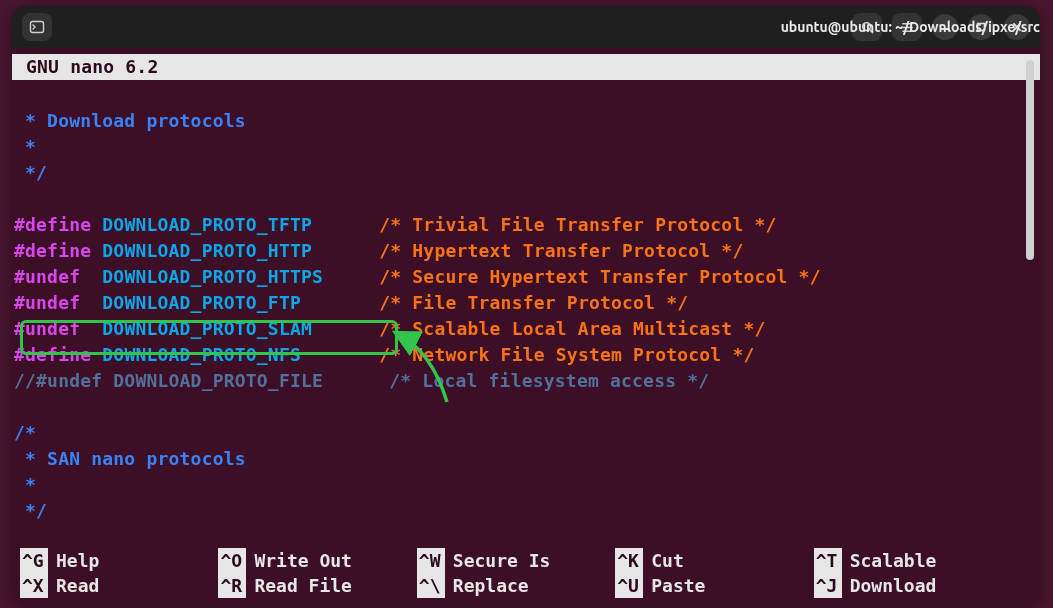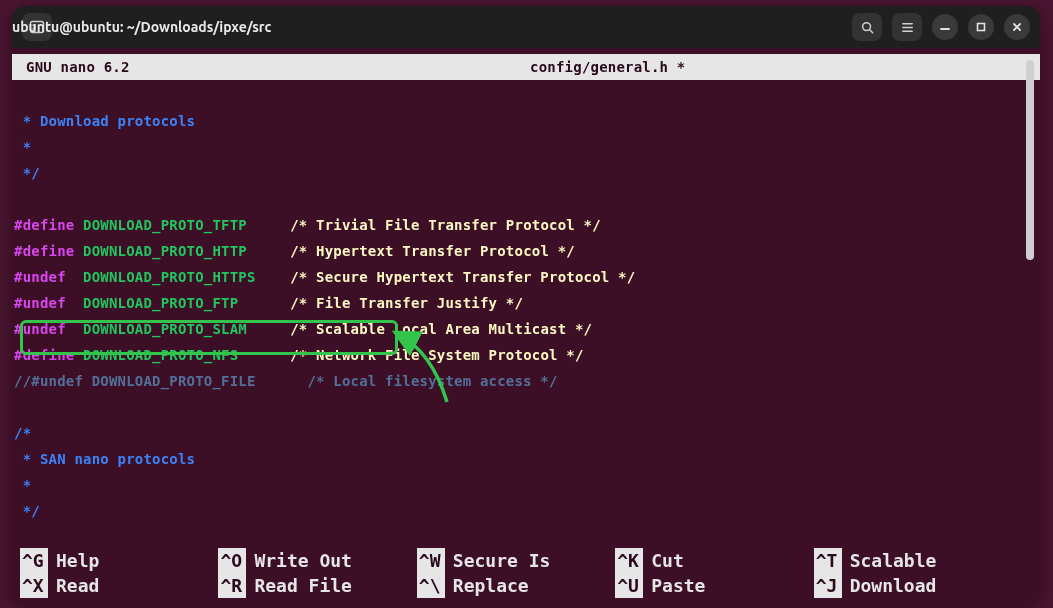--- a/index.html
+++ b/index.html
@@ -44,21 +44,21 @@
     border-radius: 8px;
     background: #333333;
     display: flex;
     align-items: center;
     justify-content: center;
     color: #dcdcdc;
   }
   .tb-title {
     position: absolute;
     left: 0; right: 0;
-    text-align: left;
+    text-align: right;
     font-weight: 600;
     pointer-events: none;
   }
   .tb-right {
     margin-left: auto;
     display: flex;
     align-items: center;
     gap: 10px;
     padding-right: 10px;
   }
@@ -68,21 +68,21 @@
     border-radius: 50%;
     background: #3a3a3a;
     display: flex;
     align-items: center;
     justify-content: center;
     color: #e0e0e0;
     font-size: 13px;
   }
   .term {
     padding: 0;
-    font-size: 14px;
+    font-size: 18px;
     line-height: 26px;
     letter-spacing: 0.2px;
   }
   .nano-header {
     background: #e6e6e6;
     color: #2a0a1c;
     display: flex;
     padding: 0 14px;
     font-weight: bold;
     height: 26px;
@@ -91,22 +91,22 @@
   }
   .nano-header .left { flex: 0 0 auto; }
   .nano-header .center { flex: 1 1 auto; text-align: center; padding-left: 60px;}
   .code {
     padding: 2px 2px 0 2px;
     font-weight: bold;
     white-space: pre;
   }
   .c-blue    { color: #3b82f6; }
   .c-pre     { color: #d946ef; } 
-  .c-macro   { color: #22c55e; } 
-  .c-comment { color: #fef9c3; }
+  .c-macro   { color: #0ea5e9; } 
+  .c-comment { color: #f97316; margin-left: 12px; }
   .c-commout { color: #52709a; }
   .highlight-box {
     position: absolute;
     left: 8px;
     top: 314px;
     width: 372px;
     height: 29px;
     border: 3px solid #33c44b;
     border-radius: 6px;
     pointer-events: none;
@@ -205,32 +205,31 @@
           <line x1="3" y1="3" x2="9" y2="9" stroke="#e0e0e0" stroke-width="1.8" stroke-linecap="round"></line>
           <line x1="9" y1="3" x2="3" y2="9" stroke="#e0e0e0" stroke-width="1.8" stroke-linecap="round"></line>
         </svg>
       </div>
     </div>
   </div>
 
   <div class="term">
     <div class="nano-header">
       <span class="left">GNU nano 6.2</span>
-      <span class="center">config/general.h *</span>
     </div>
 
     <div class="code">
 <span class="c-blue"> * Download protocols</span>
 <span class="c-blue"> *</span>
 <span class="c-blue"> */</span>
 
 <span class="c-pre">#define</span> <span class="c-macro">DOWNLOAD_PROTO_TFTP</span>     <span class="c-comment">/* Trivial File Transfer Protocol */</span>
 <span class="c-pre">#define</span> <span class="c-macro">DOWNLOAD_PROTO_HTTP</span>     <span class="c-comment">/* Hypertext Transfer Protocol */</span>
 <span class="c-pre">#undef</span>  <span class="c-macro">DOWNLOAD_PROTO_HTTPS</span>    <span class="c-comment">/* Secure Hypertext Transfer Protocol */</span>
-<span class="c-pre">#undef</span>  <span class="c-macro">DOWNLOAD_PROTO_FTP</span>      <span class="c-comment">/* File Transfer Justify */</span>
+<span class="c-pre">#undef</span>  <span class="c-macro">DOWNLOAD_PROTO_FTP</span>      <span class="c-comment">/* File Transfer Protocol */</span>
 <span class="c-pre">#undef</span>  <span class="c-macro">DOWNLOAD_PROTO_SLAM</span>     <span class="c-comment">/* Scalable Local Area Multicast */</span>
 <span class="c-pre">#define</span> <span class="c-macro">DOWNLOAD_PROTO_NFS</span>      <span class="c-comment">/* Network File System Protocol */</span>
 <span class="c-commout">//#undef DOWNLOAD_PROTO_FILE      /* Local filesystem access */</span>
 
 <span class="c-blue">/*</span>
 <span class="c-blue"> * SAN nano protocols</span>
 <span class="c-blue"> *</span>
 <span class="c-blue"> */</span>
 </div>
   </div>

